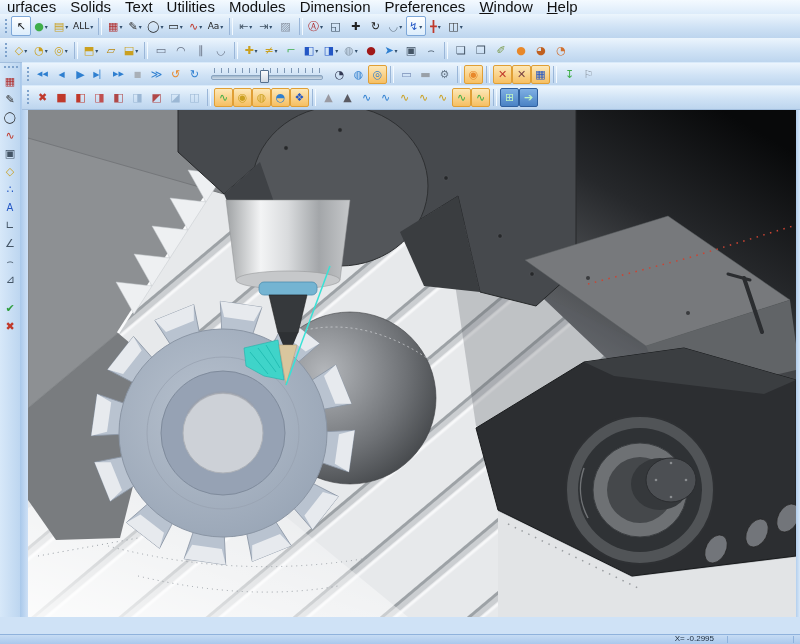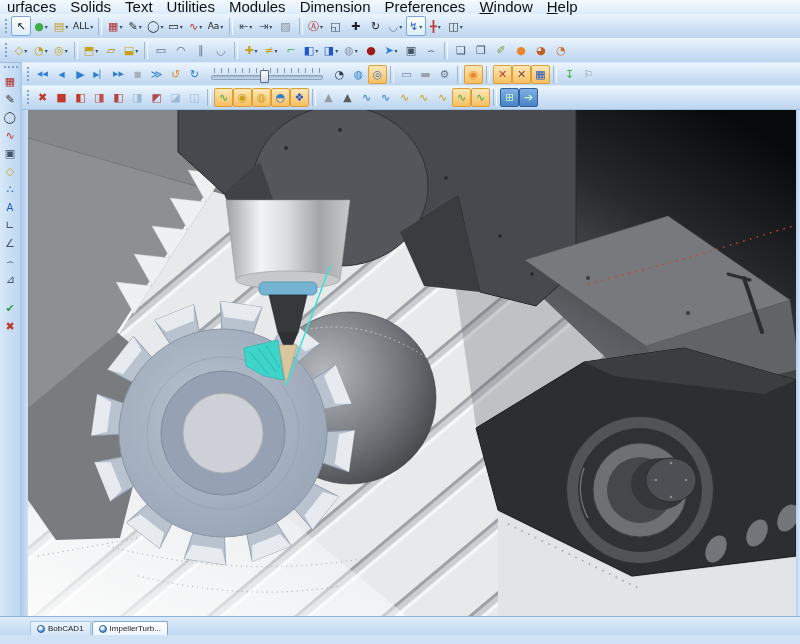--- a/index.html
+++ b/index.html
@@ -625,25 +625,20 @@
         <path d="M80,438 Q210,472 340,450"></path>
         <path d="M110,468 Q220,494 310,478"></path>
         <path d="M10,448 L110,430"></path>
       </g>
 
       <line x1="302" y1="158" x2="258" y2="277" stroke="#38e2d6" stroke-width="1.5"></line>
     </svg>
   </div>
   <div id="frameR"></div>
 
-  <div id="tabbar">
-    <div class="tab">
-      <span class="globe"></span>
-      <span>BobCAD1</span>
-    </div>
-    <div class="tab active">
-      <span class="globe"></span>
-      <span>ImpellerTurb...</span>
-    </div>
+
+  <div id="statusbar">
+    <span class="coord">X= -0.2995</span>
+    <span class="sdiv"></span>
+    <span class="sdiv2"></span>
   </div>
 
-
 </div>
 
 </body></html>

